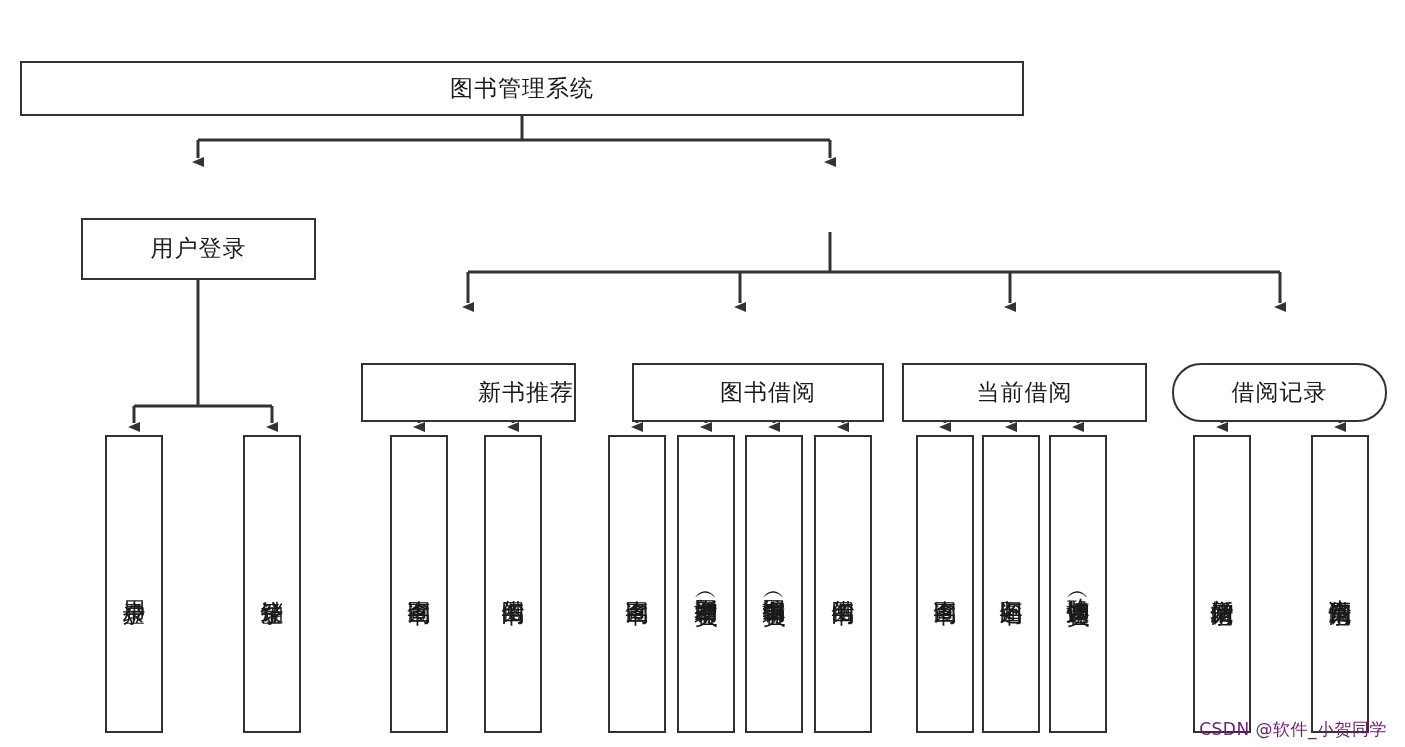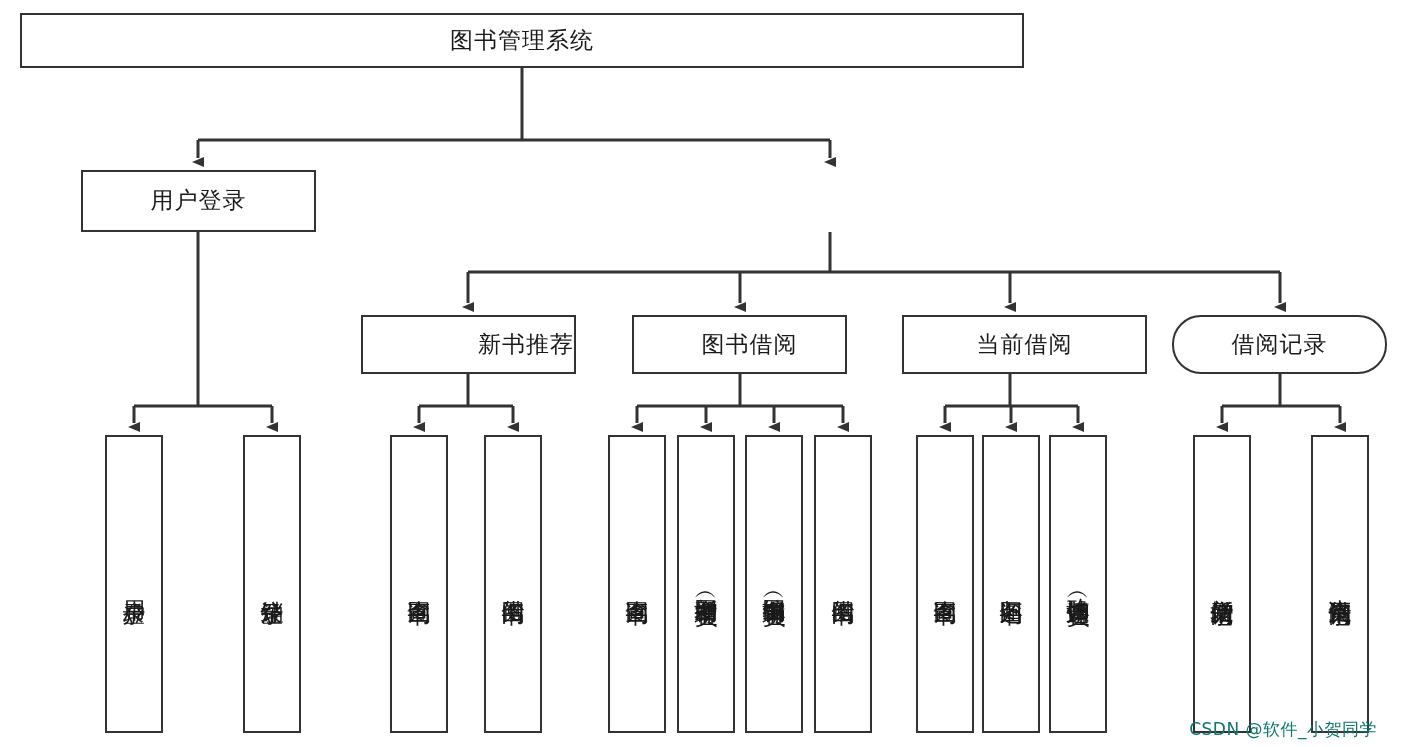--- a/index.html
+++ b/index.html
@@ -24,20 +24,21 @@
     background: #ffffff;
     display: flex;
     align-items: center;
     justify-content: center;
     color: #1a1a1a;
   }
   .node.horiz {
     font-size: 23px;
     letter-spacing: 1px;
     line-height: 1.2;
+    margin-top: 48px;
   }
   .node.vert {
     font-size: 23px;
     line-height: 1.18;
     letter-spacing: 1px;
     padding: 6px 0;
   }
   .node.vert .vtext {
     writing-mode: vertical-rl;
     text-orientation: upright;
@@ -48,24 +49,24 @@
   .edges {
     position: absolute;
     left: 0;
     top: 0;
     width: 1405px;
     height: 747px;
     pointer-events: none;
   }
   .watermark {
     position: absolute;
-    right: 28px;
+    right: 18px;
     bottom: 6px;
     font-size: 17px;
-    color: #0f766e;
+    color: #701a75;
     letter-spacing: 0.5px;
     white-space: nowrap;
   }
 </style>
 </head>
 <body>
 
 <div id="canvas">
 
   <svg class="edges" viewBox="0 0 1405 747" width="1405" height="747" xmlns="http://www.w3.org/2000/svg">
@@ -122,21 +123,21 @@
     <span>图书管理系统</span>
   </div>
 
   <div class="node horiz" style="left:81px; top:170px; width:235px; height:62px;">
     <span>用户登录</span>
   </div>
 
   <div class="node horiz" style="left:361px; top:315px; width:215px; height:59px;justify-content:flex-end;">
     <span>新书推荐</span>
   </div>
-  <div class="node horiz" style="left:632px; top:315px; width:215px; height:59px;padding-left:20px;">
+  <div class="node horiz" style="left:632px; top:315px; width:252px; height:59px;padding-left:20px;">
     <span>图书借阅</span>
   </div>
   <div class="node horiz" style="left:902px; top:315px; width:245px; height:59px;">
     <span>当前借阅</span>
   </div>
   <div class="node horiz" style="left:1172px; top:315px; width:215px; height:59px;border-radius:29px;">
     <span>借阅记录</span>
   </div>
 
   <div class="node vert" style="left:105px; top:435px; width:58px; height:298px;">

